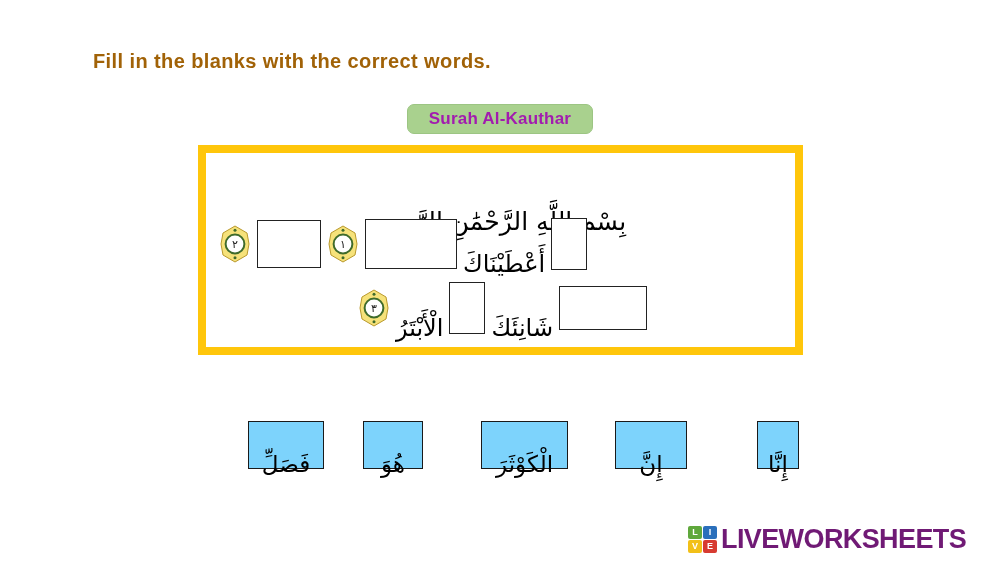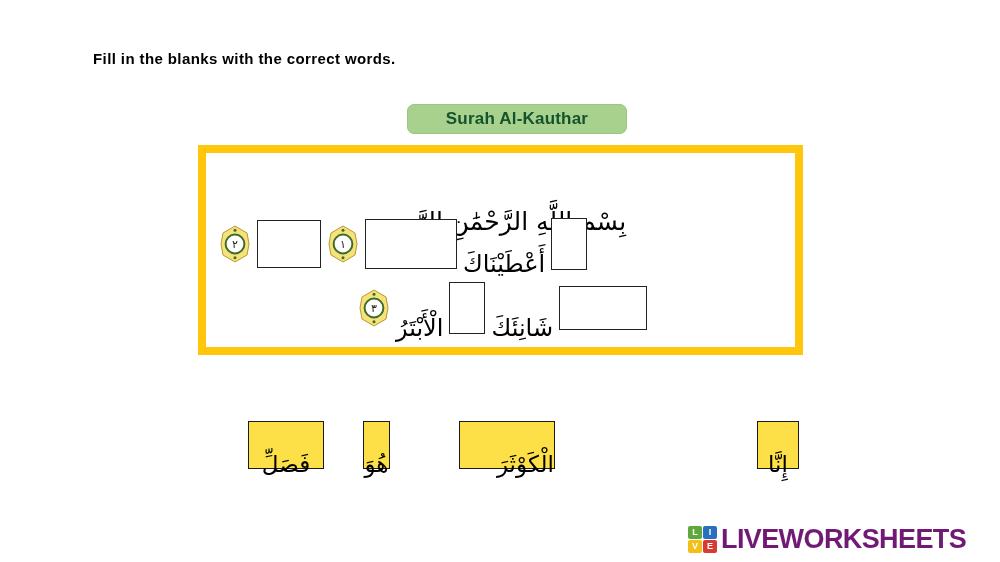--- a/index.html
+++ b/index.html
@@ -15,43 +15,43 @@
     font-family: "Liberation Sans", sans-serif;
     position: relative;
     overflow: hidden;
   }
 
   
   .instruction {
     position: absolute;
     left: 93px;
     top: 50px;
-    font-size: 15px;
-    font-weight: bold;
-    color: #000000;
+    font-size: 20px;
+    font-weight: bold;
+    color: #a16207;
     letter-spacing: 0.4px;
     white-space: nowrap;
   }
 
   
   .surah-badge {
     position: absolute;
     left: 407px;
     top: 104px;
-    width: 220px;
+    width: 186px;
     height: 30px;
     background: #a9d18e;
     border: 1px solid #9cc583;
     border-radius: 7px;
     display: flex;
     align-items: center;
     justify-content: center;
     font-size: 17px;
     font-weight: bold;
-    color: #14532d;
+    color: #a21caf;
     letter-spacing: 0.2px;
   }
 
   
   .verse-panel {
     position: absolute;
     left: 198px;
     top: 145px;
     width: 605px;
     height: 210px;
@@ -149,21 +149,21 @@
     position: absolute;
     left: 240px;
     top: 421px;
     width: 545px;
     height: 56px;
   }
   .word-chip {
     position: absolute;
     top: 0;
     border: 1.6px solid #1a1a1a;
-    background: #fde047;
+    background: #7dd3fc;
     height: 48px;
     display: flex;
     align-items: center;
     justify-content: center;
     font-size: 23px;
   }
   .word-chip .ar { display: inline-block; padding-bottom: 2px; }
 
   
   .lw-logo {
@@ -265,25 +265,28 @@
     <span class="ar verse-word">شَانِئَكَ</span>
 
     <div class="blank blank-xl"></div>
   </div>
 </div>
 
 <div class="word-bank">
   <div class="word-chip" style="left:8px; width:76px;">
     <span class="ar">فَصَلِّ</span>
   </div>
-  <div class="word-chip" style="left:123px; width:27px;">
+  <div class="word-chip" style="left:123px; width:60px;">
     <span class="ar">هُوَ</span>
   </div>
-  <div class="word-chip" style="left:219px; width:96px;justify-content:flex-end;">
+  <div class="word-chip" style="left:241px; width:87px;">
     <span class="ar">الْكَوْثَرَ</span>
+  </div>
+  <div class="word-chip" style="left:375px; width:72px;">
+    <span class="ar">إِنَّ</span>
   </div>
   <div class="word-chip" style="left:517px; width:42px;">
     <span class="ar">إِنَّا</span>
   </div>
 </div>
 
 <div class="lw-logo">
   <div class="lw-tiles">
     <span class="lw-tile" style="background:#5fa83c;">L</span>
     <span class="lw-tile" style="background:#2a6fbb;">I</span>

